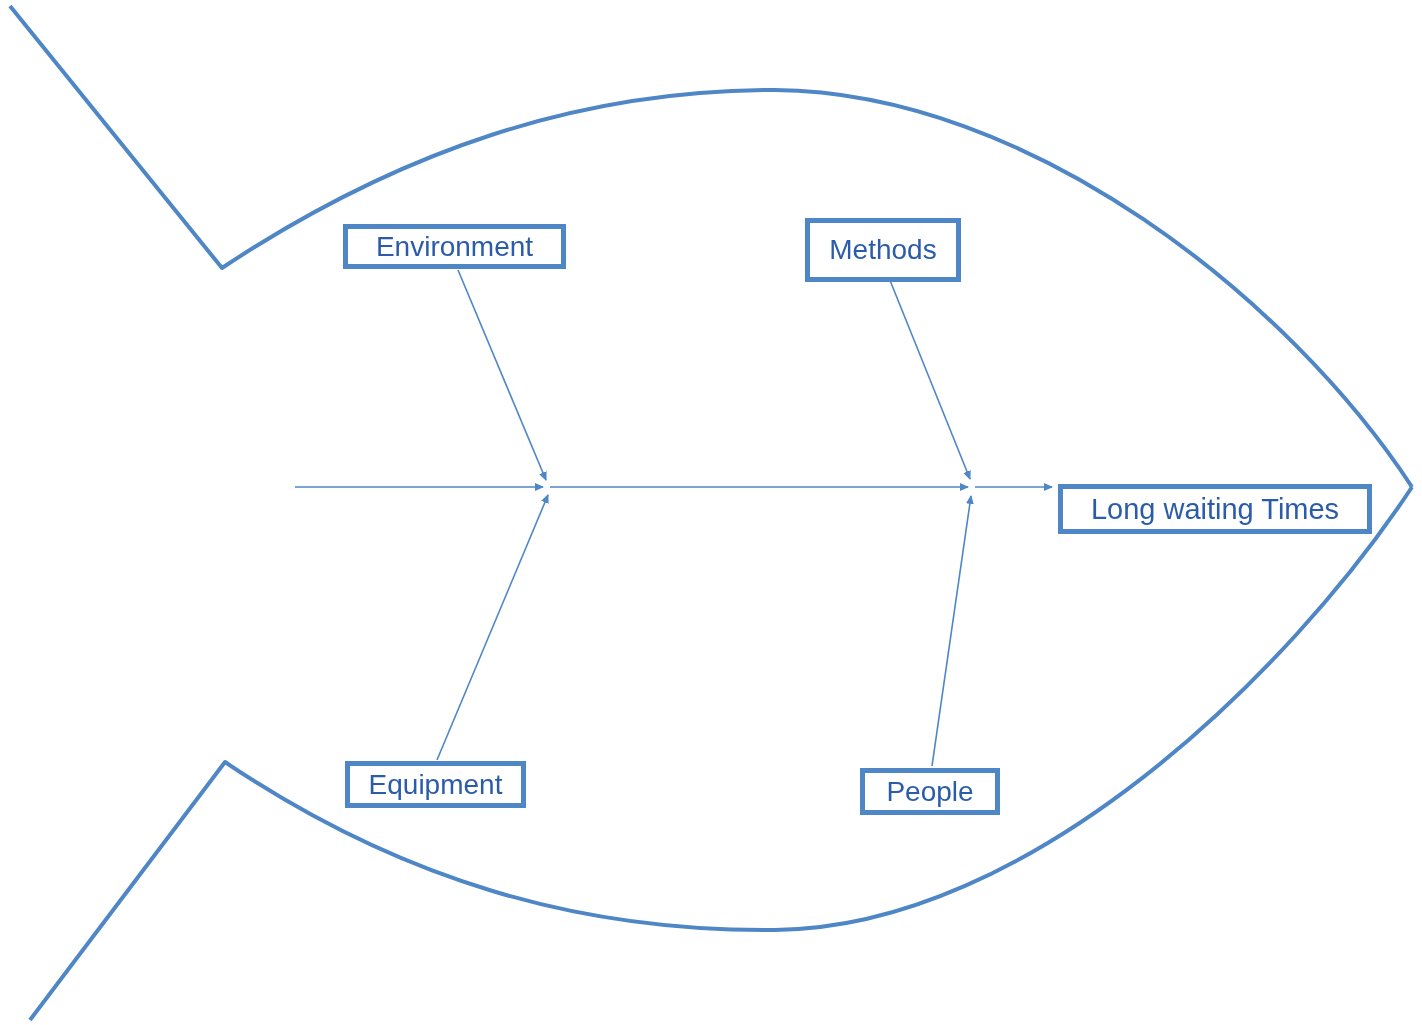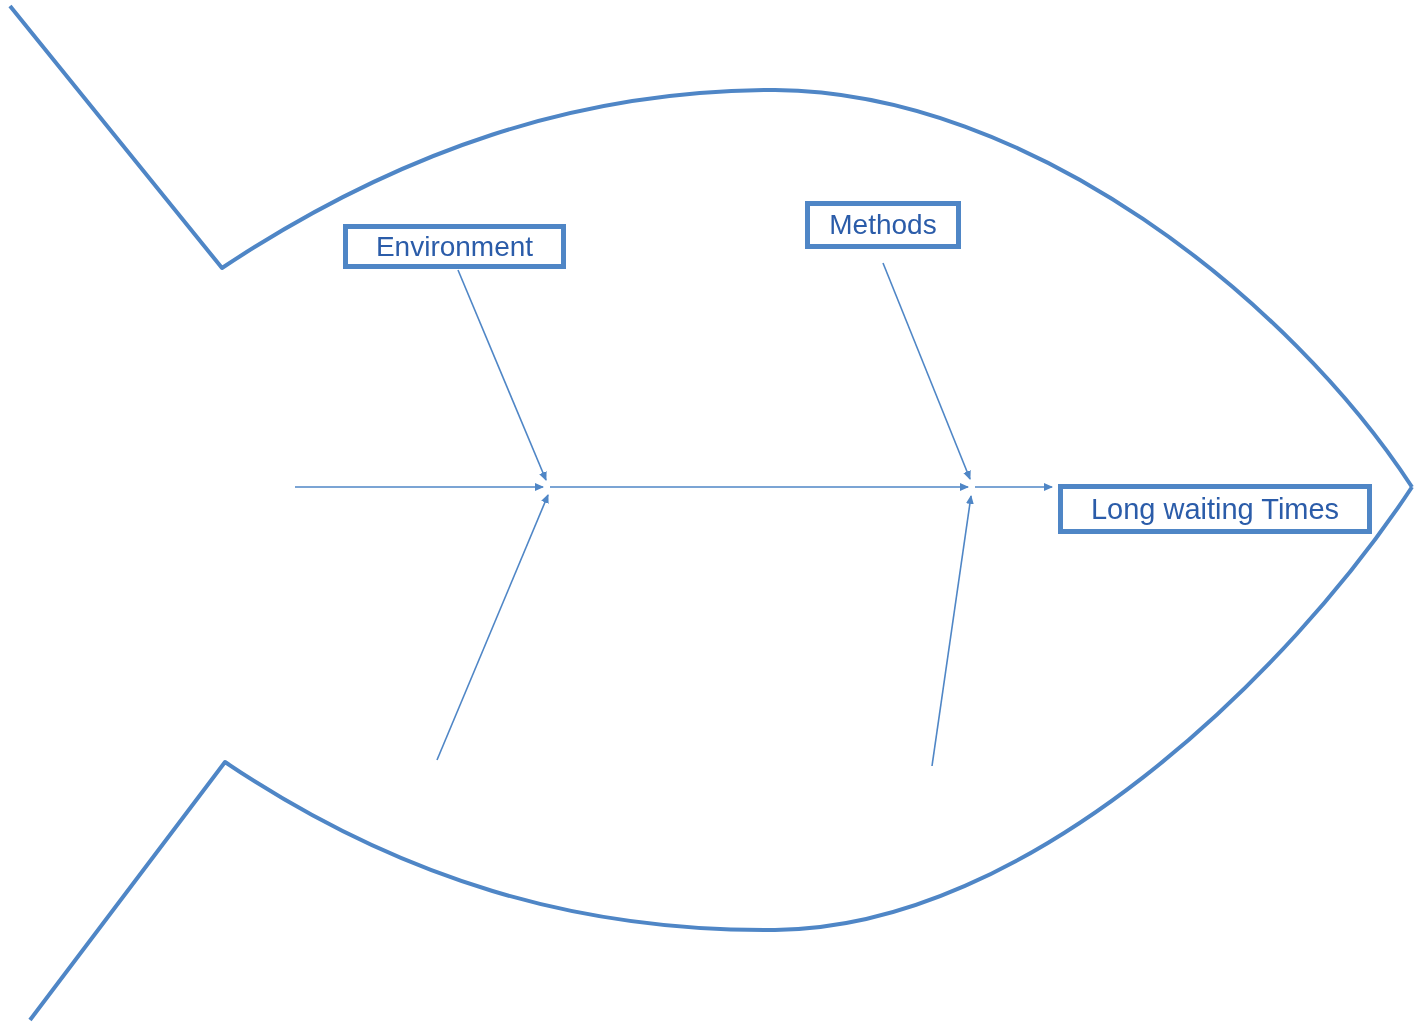--- a/index.html
+++ b/index.html
@@ -34,21 +34,21 @@
     font-weight: normal;
     font-size: 28px;
     line-height: 1;
     display: flex;
     align-items: center;
     justify-content: center;
     white-space: nowrap;
     padding: 0 6px;
   }
   #box-environment { left: 343px; top: 224px; width: 223px; height: 45px; }
-  #box-methods     { left: 805px; top: 201px; width: 156px; height: 48px; }
+  #box-methods     { left: 805px; top: 218px; width: 156px; height: 64px; }
   #box-equipment   { left: 345px; top: 761px; width: 181px; height: 47px; }
   #box-people      { left: 860px; top: 768px; width: 140px; height: 47px; }
   #box-effect      { left: 1058px; top: 484px; width: 314px; height: 50px; font-size: 29px; }
 </style>
 </head>
 <body>
 
 <div class="canvas">
 
   <svg width="1422" height="1025" viewBox="0 0 1422 1025">
@@ -69,17 +69,19 @@
     <line x1="458" y1="270" x2="546" y2="480" stroke="#4f86c6" stroke-width="1.6" marker-end="url(#arrow)"></line>
     <line x1="883" y1="263" x2="970" y2="479" stroke="#4f86c6" stroke-width="1.6" marker-end="url(#arrow)"></line>
     <line x1="437" y1="760" x2="548" y2="495" stroke="#4f86c6" stroke-width="1.6" marker-end="url(#arrow)"></line>
     <line x1="932" y1="766" x2="971" y2="496" stroke="#4f86c6" stroke-width="1.6" marker-end="url(#arrow)"></line>
   </svg>
 
   <div class="node-box" id="box-environment">Environment</div>
 
   <div class="node-box" id="box-methods">Methods</div>
 
+  <div class="node-box" id="box-equipment">Equipment</div>
 
+  <div class="node-box" id="box-people">People</div>
 
   <div class="node-box" id="box-effect">Long waiting Times</div>
 
 </div>
 
 </body></html>

